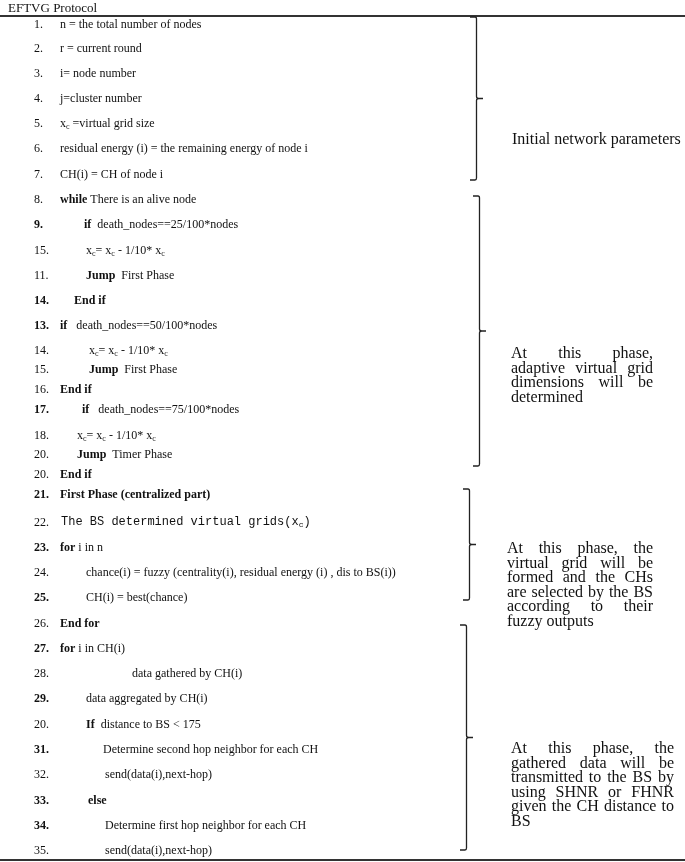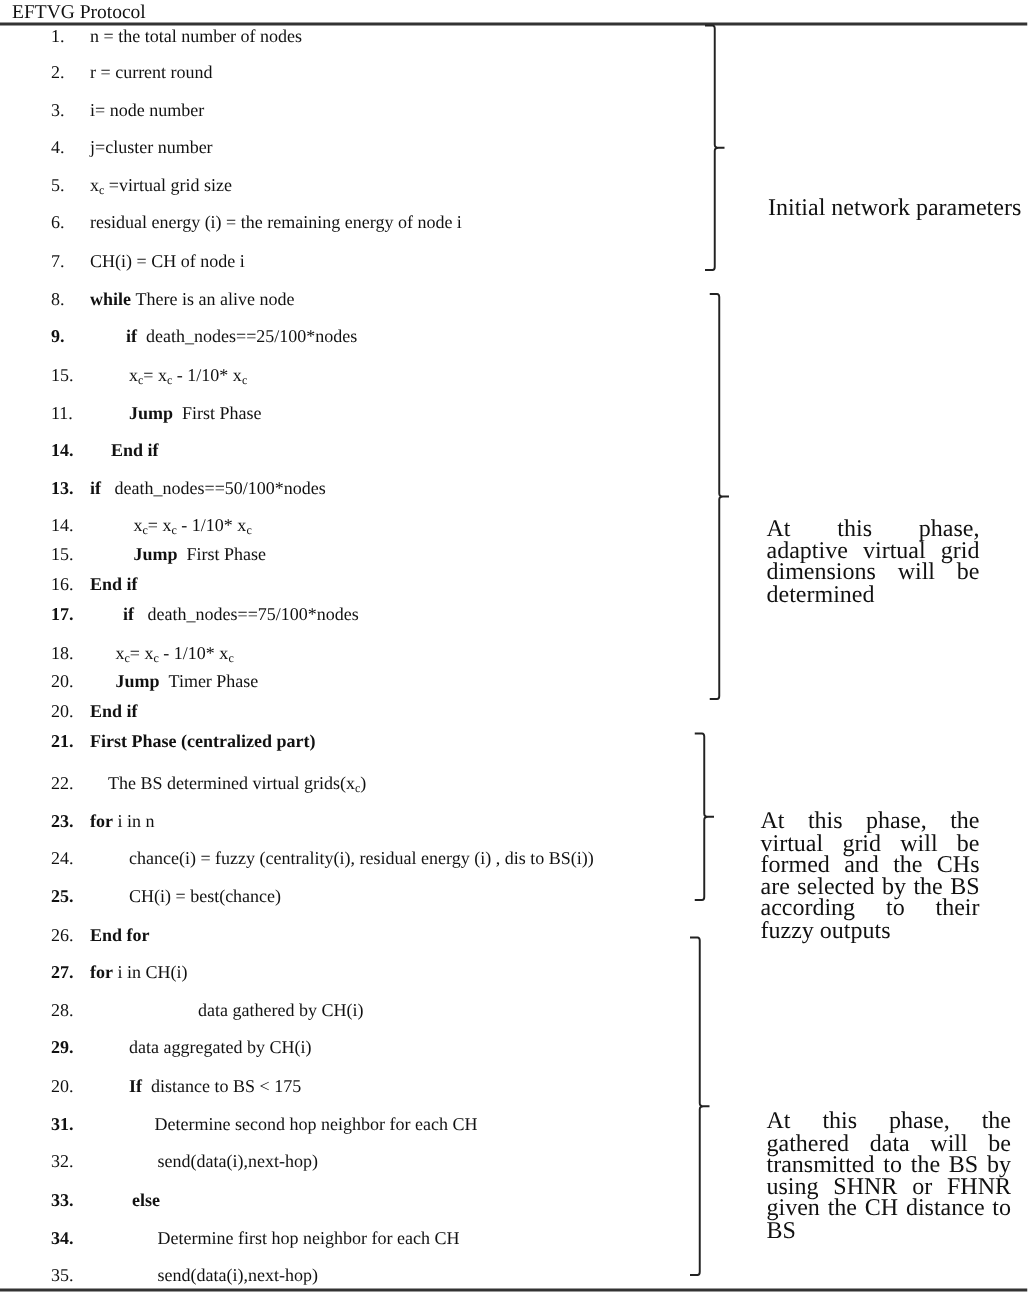--- a/index.html
+++ b/index.html
@@ -106,21 +106,21 @@
     <div class="line" style="top: 465px;">
       <span class="num">20.</span>
       <span class="code" style="left: 60px;"><span class="kw">End&nbsp;if</span></span>
     </div>
     <div class="line" style="top: 485px;">
       <span class="num b">21.</span>
       <span class="code" style="left: 60px;"><span class="kw">First&nbsp;Phase&nbsp;(centralized&nbsp;part)</span></span>
     </div>
     <div class="line" style="top: 513px;">
       <span class="num">22.</span>
-      <span class="code" style="left: 72px;"><span>The&nbsp;BS&nbsp;determined&nbsp;virtual&nbsp;grids(x</span><sub>c</sub><span>)</span></span>
+      <span class="code" style="left: 61px; font-family: Liberation Mono, monospace;"><span>The&nbsp;BS&nbsp;determined&nbsp;virtual&nbsp;grids(x</span><sub>c</sub><span>)</span></span>
     </div>
     <div class="line" style="top: 538px;">
       <span class="num b">23.</span>
       <span class="code" style="left: 60px;"><span class="kw">for</span><span>&nbsp;i&nbsp;in&nbsp;n</span></span>
     </div>
     <div class="line" style="top: 563px;">
       <span class="num">24.</span>
       <span class="code" style="left: 86px;"><span>chance(i)&nbsp;=&nbsp;fuzzy&nbsp;(centrality(i),&nbsp;residual&nbsp;energy&nbsp;(i)&nbsp;,&nbsp;dis&nbsp;to&nbsp;BS(i))</span></span>
     </div>
     <div class="line" style="top: 588px;">

